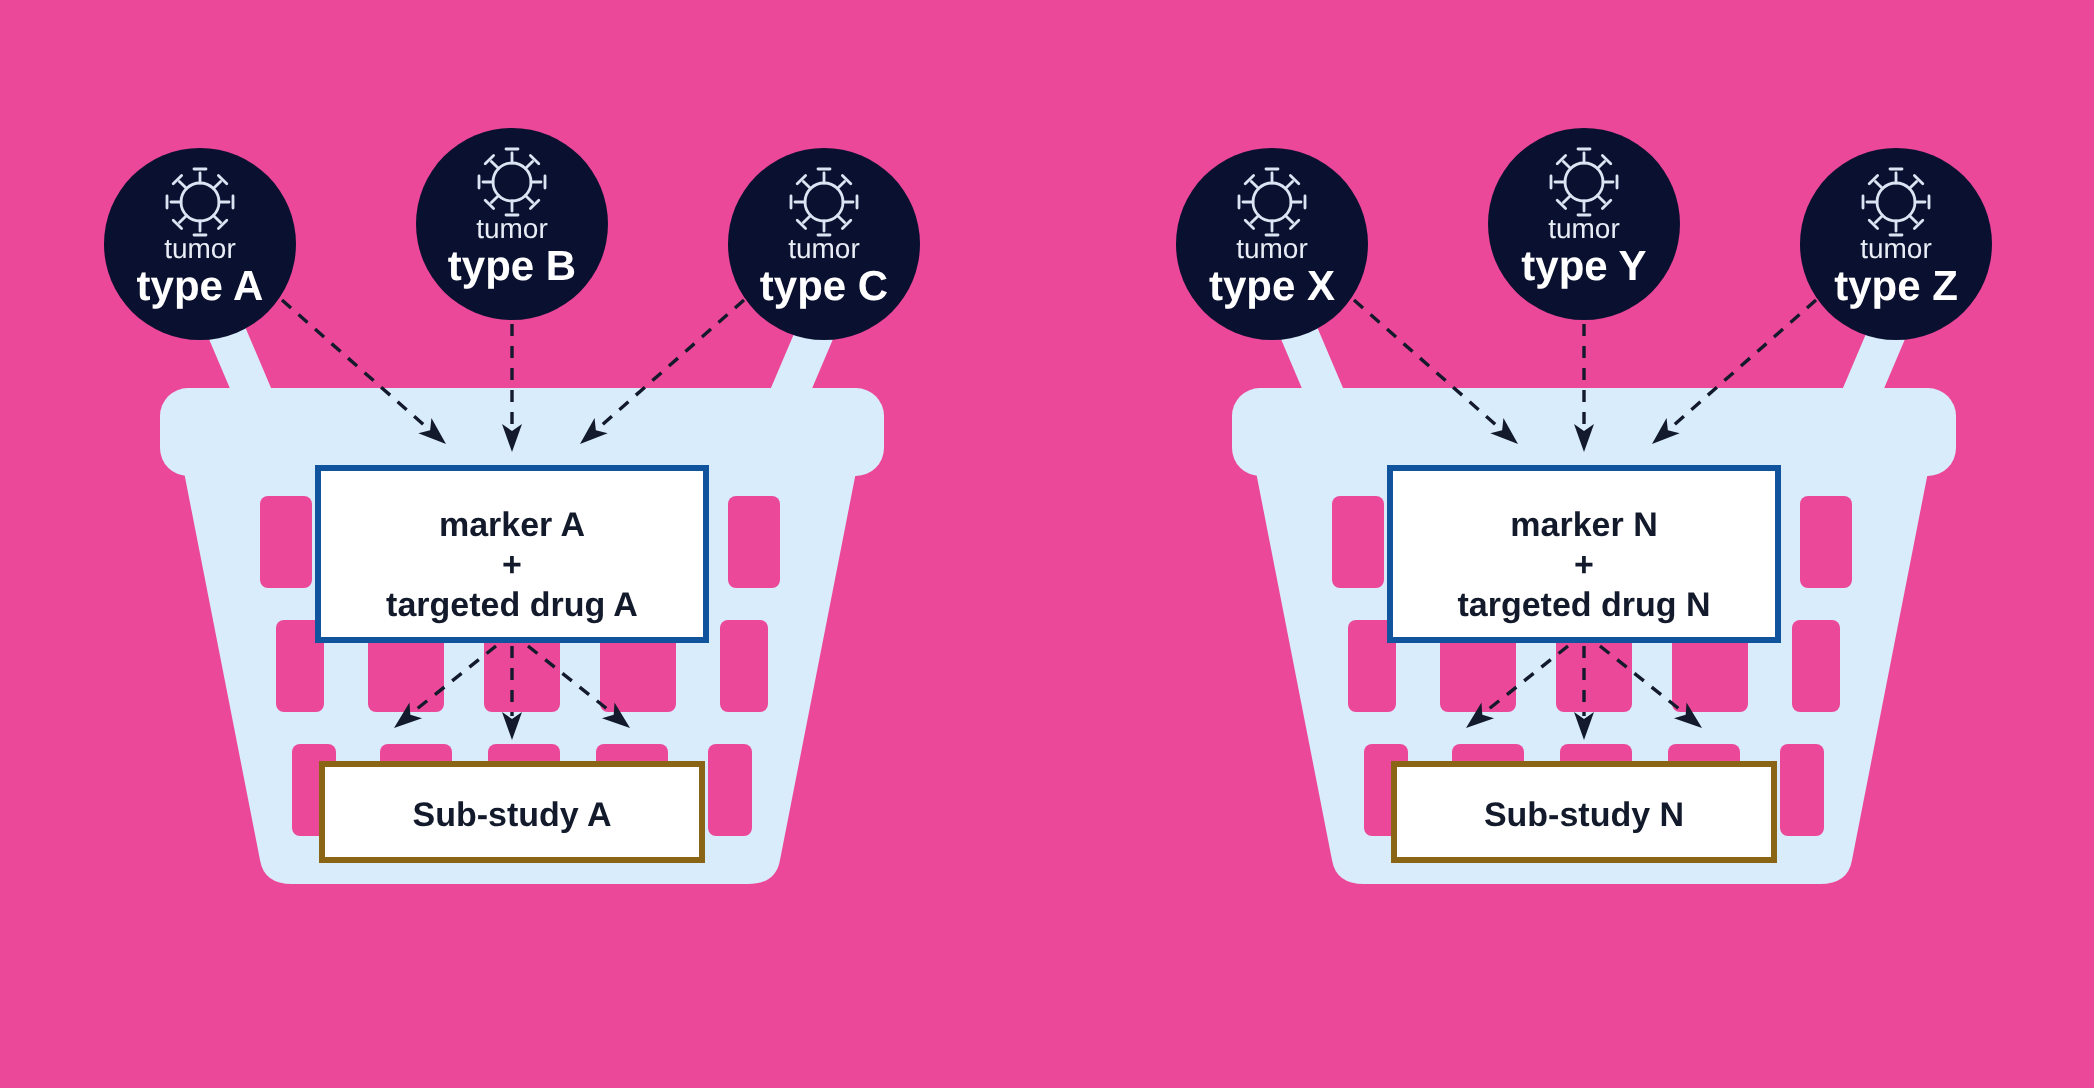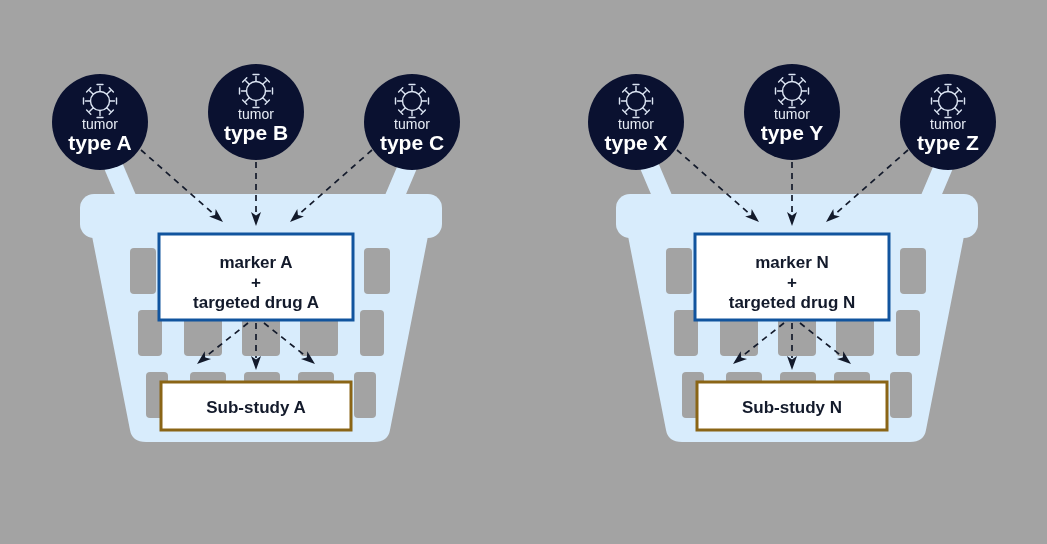--- a/index.html
+++ b/index.html
@@ -11,21 +11,21 @@
   body {
     width: 1047px;
     height: 544px;
     font-family: "Liberation Sans", sans-serif;
     overflow: hidden;
   }
   #diagram-root {
     position: relative;
     width: 1047px;
     height: 544px;
-    background: #a3a3a3;
+    background: #ec4899;
   }
   svg.diagram {
     display: block;
     width: 1047px;
     height: 544px;
   }
   .node-label-small {
     font-family: "Liberation Sans", sans-serif;
     font-size: 14px;
     font-weight: 300;

